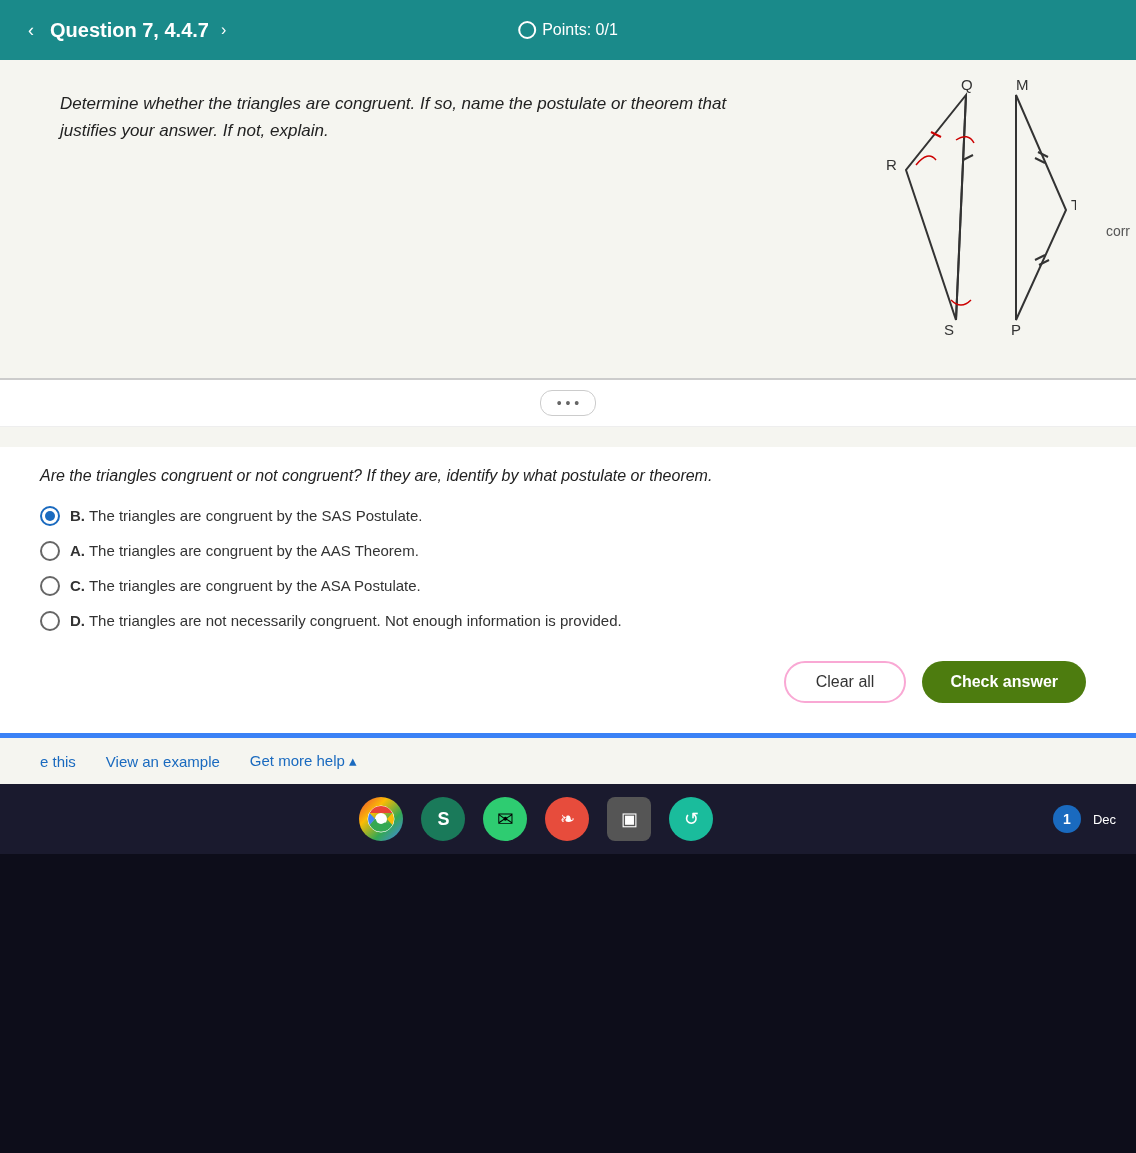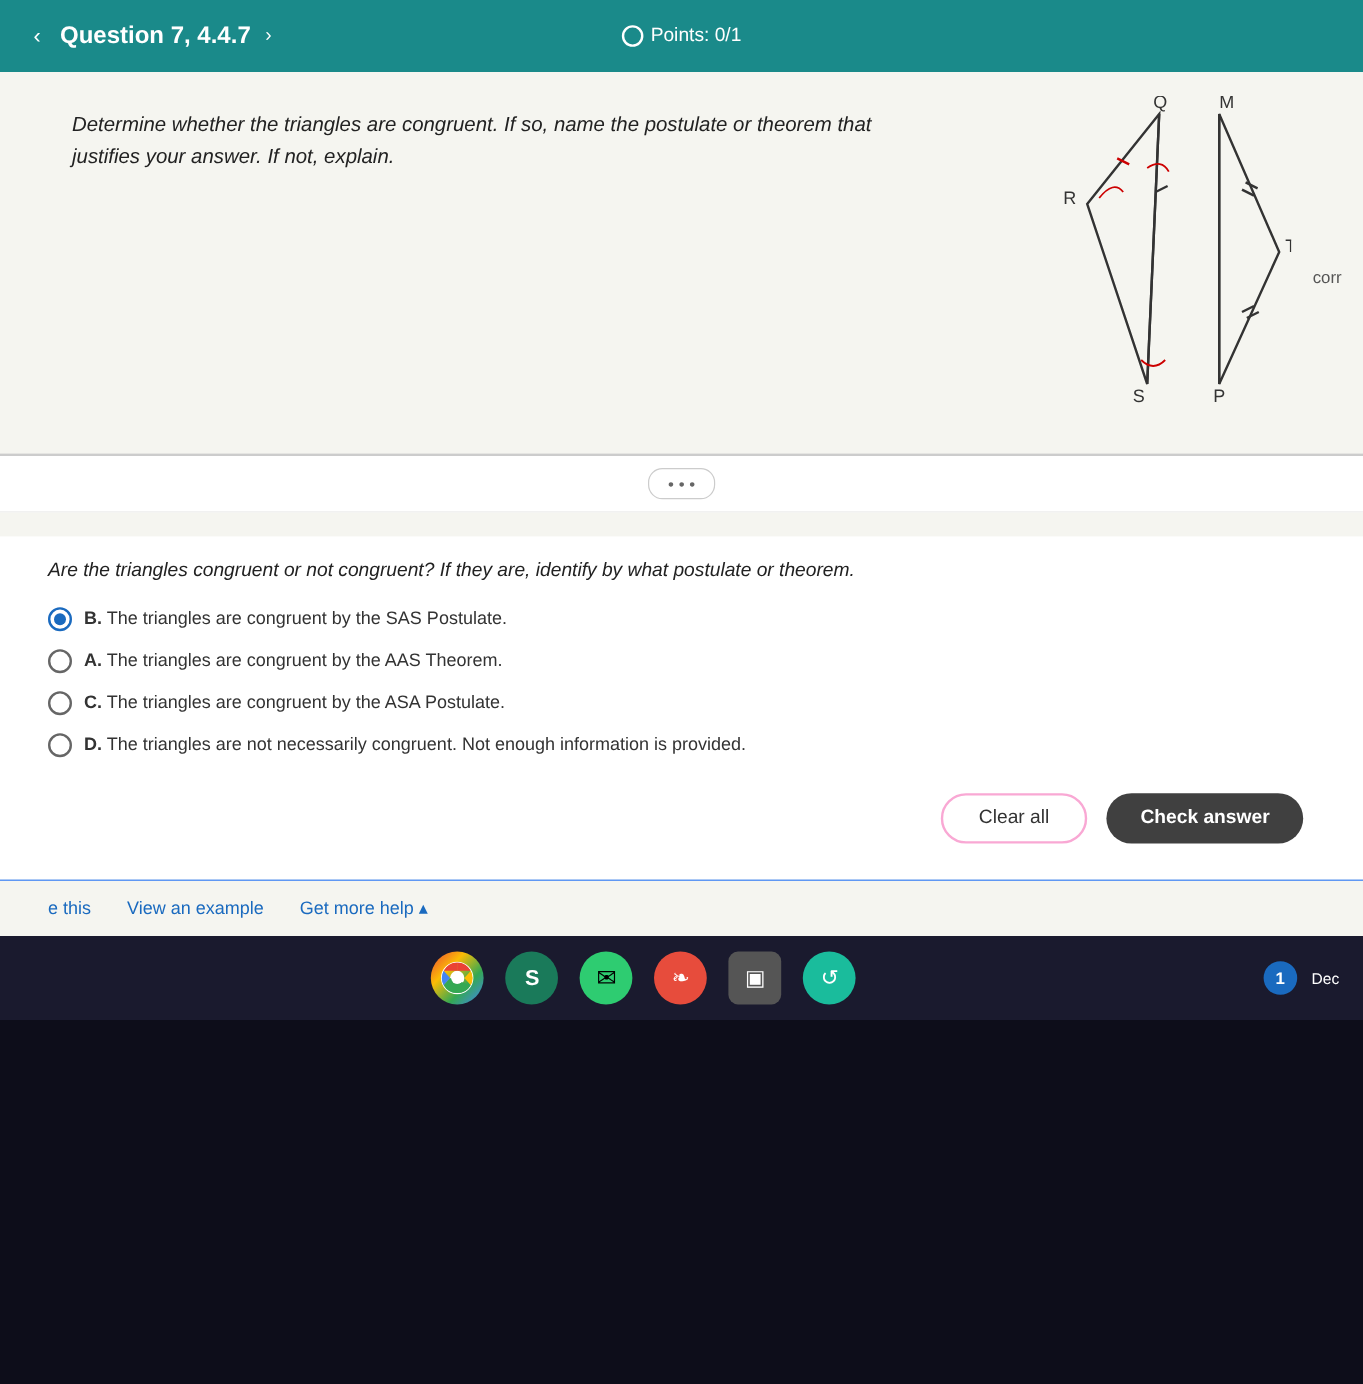--- a/index.html
+++ b/index.html
@@ -195,38 +195,38 @@
       border: 2px solid #f9a8d4;
       border-radius: 25px;
       padding: 10px 30px;
       font-size: 16px;
       color: #333;
       cursor: pointer;
       font-weight: 500;
     }
 
     .check-answer-btn {
-      background: #404040;
+      background: #4d7c0f;
       border: none;
       border-radius: 25px;
       padding: 12px 28px;
       font-size: 16px;
       color: white;
       cursor: pointer;
       font-weight: bold;
     }
 
     
     .bottom-links {
       background: #f5f5f0;
       padding: 14px 40px;
       display: flex;
       align-items: center;
       gap: 30px;
-      border-top: 1px solid #3b82f6;
+      border-top: 5px solid #3b82f6;
     }
 
     .bottom-link {
       font-size: 15px;
       color: #1a6abf;
       cursor: pointer;
       text-decoration: none;
     }
 
     .get-more-help {
@@ -304,21 +304,21 @@
       left: 0;
       top: 60px;
       width: 35px;
       background: #d4a017;
       height: 200px;
     }
 
     
     .corr-label {
       position: absolute;
-      right: 12px;
+      right: 0;
       top: 50%;
       color: #555;
       font-size: 14px;
       background: #f5f5f0;
       padding: 4px 6px;
     }
   </style>
 </head>
 <body>
 

